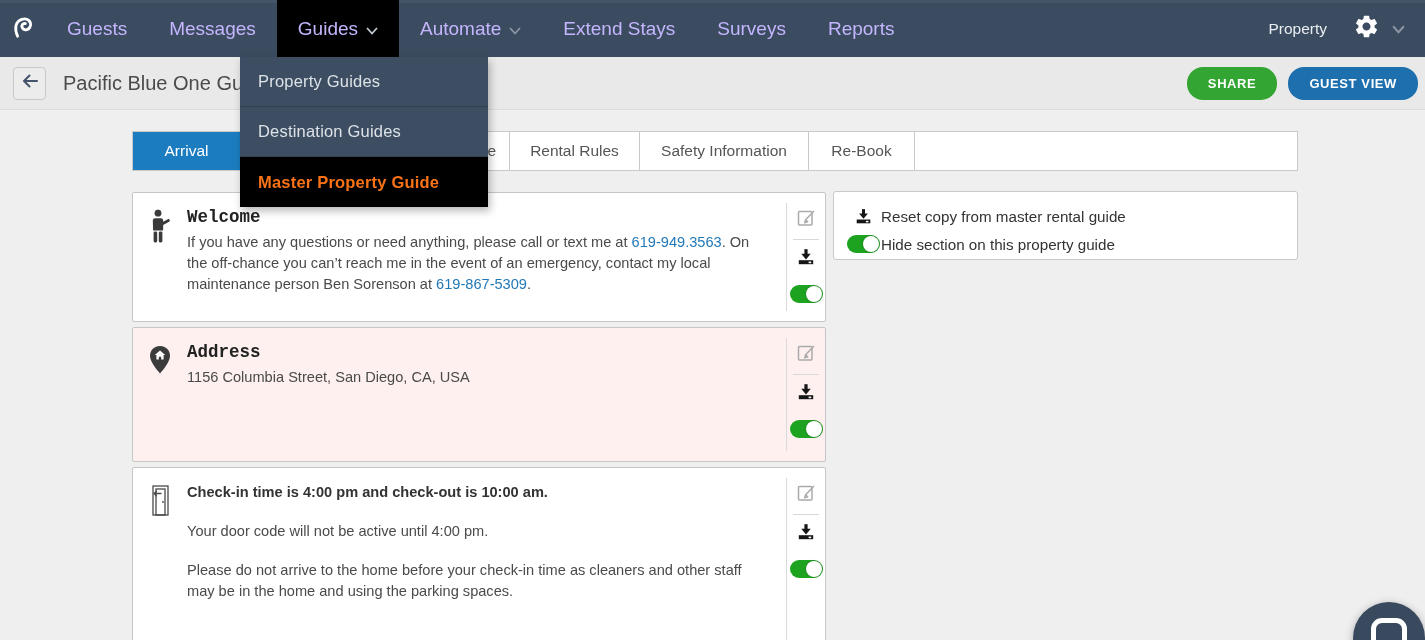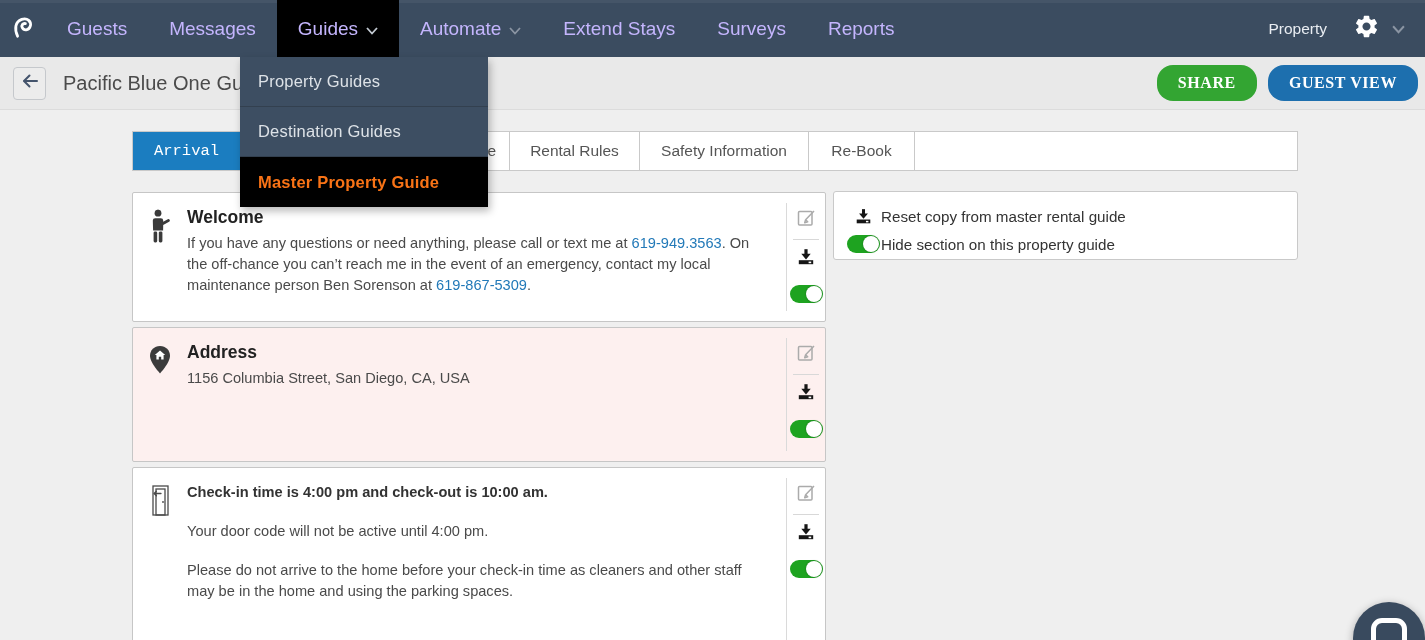--- a/index.html
+++ b/index.html
@@ -47,22 +47,22 @@
     background:#e9e9e9; border-bottom:1px solid #dcdcdc;
     display:flex; align-items:center; z-index:10;
   }
   .back-btn {
     width:33px; height:33px; margin-left:13px; border:1px solid #c5c8cc; border-radius:4px;
     background:#ececec; display:flex; align-items:center; justify-content:center; cursor:pointer;
   }
   .page-title { margin-left:17px; font-size:20px; color:#4b4b4b; white-space:nowrap; }
   .header-actions { margin-left:auto; display:flex; align-items:center; gap:11px; padding-right:7px; }
   .pill-btn {
-    border:none; border-radius:16px; color:#fff; font-size:16px; font-weight:bold;
-    letter-spacing:.6px; padding:9px 21px; cursor:pointer; font-family:Liberation Serif, serif;
+    border:none; border-radius:16px; color:#fff; font-size:13px; font-weight:bold;
+    letter-spacing:.6px; padding:9px 21px; cursor:pointer; font-family:Liberation Sans, sans-serif;
   }
   .pill-btn.share { background:#33a532; }
   .pill-btn.guest { background:#1d6fae; }
 
   
   .tabbar {
     position:absolute; left:132px; top:131px; width:1166px; height:40px;
     background:#fff; border:1px solid #c9c9c9; display:flex; z-index:5;
   }
   .tab {
@@ -76,21 +76,21 @@
   
   .card {
     position:absolute; left:132px; width:694px; background:#fff;
     border:1px solid #c6c6c6; border-radius:2px; display:flex;
   }
   .card.welcome { top:192px; height:130px; }
   .card.address { top:327px; height:135px; background:#fdf0ef; }
   .card.checkin { top:467px; height:240px; }
   .card-icon-col { width:54px; display:flex; justify-content:center; padding-top:16px; }
   .card-content { flex:1; padding:14px 16px 0 0; }
-  .card-title { font-size:17.5px; font-weight:bold; color:#222; margin-bottom:5px; }
+  .card-title { font-size:17.5px; font-weight:bold; color:#222; margin-bottom:5px;font-family:Liberation Mono, monospace; }
   .card-body { font-size:14.6px; color:#4a4a4a; line-height:1.45; }
   .card-body a { color:#2279b8; text-decoration:none; cursor:pointer; }
   .card-body p { margin-bottom:18px; }
   .card-body p.bold { font-weight:bold; color:#333; }
   .action-rail {
     width:39px; border-left:1px solid #dadada; margin:10px 0;
     display:flex; flex-direction:column; align-items:center; padding-top:4px;
   }
   .rail-divider { width:26px; border-top:1px solid #d8d8d8; margin:8px 0; }
   .rail-btn { background:none; border:none; cursor:pointer; padding:0; display:flex; }
@@ -212,21 +212,21 @@
     </span>
   </div>
   <div class="page-title">Pacific Blue One Gue</div>
   <div class="header-actions">
     <button class="pill-btn share">SHARE</button>
     <button class="pill-btn guest">GUEST VIEW</button>
   </div>
 </div>
 
 <div class="tabbar">
-  <div class="tab active" style="width:108px;font-family:Liberation Mono, monospace;">
+  <div class="tab active" style="width:108px;">
     <span>Arrival</span>
   </div>
   <div class="tab hidden-partial" style="width:269px;">
     <span>e</span>
   </div>
   <div class="tab" style="width:130px;">
     <span>Rental Rules</span>
   </div>
   <div class="tab" style="width:169px;">
     <span>Safety Information</span>

